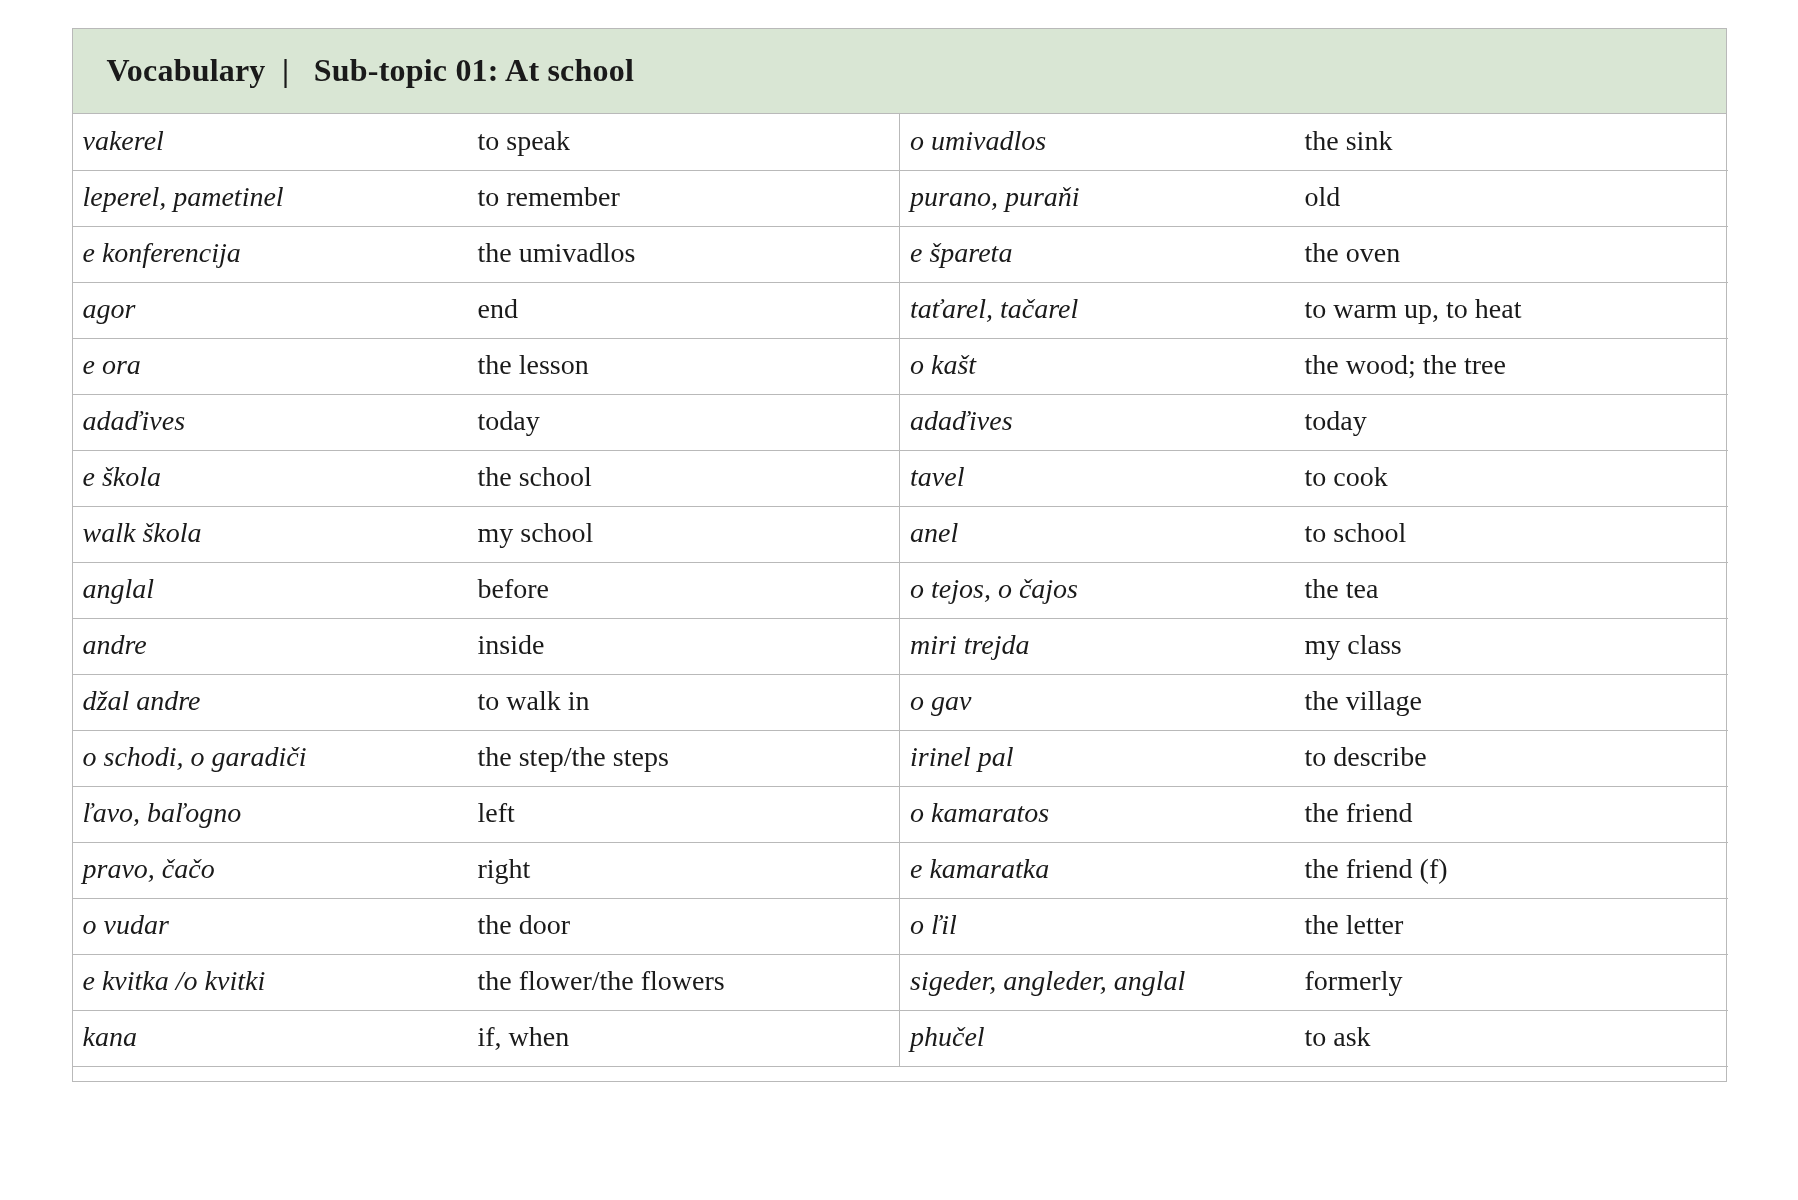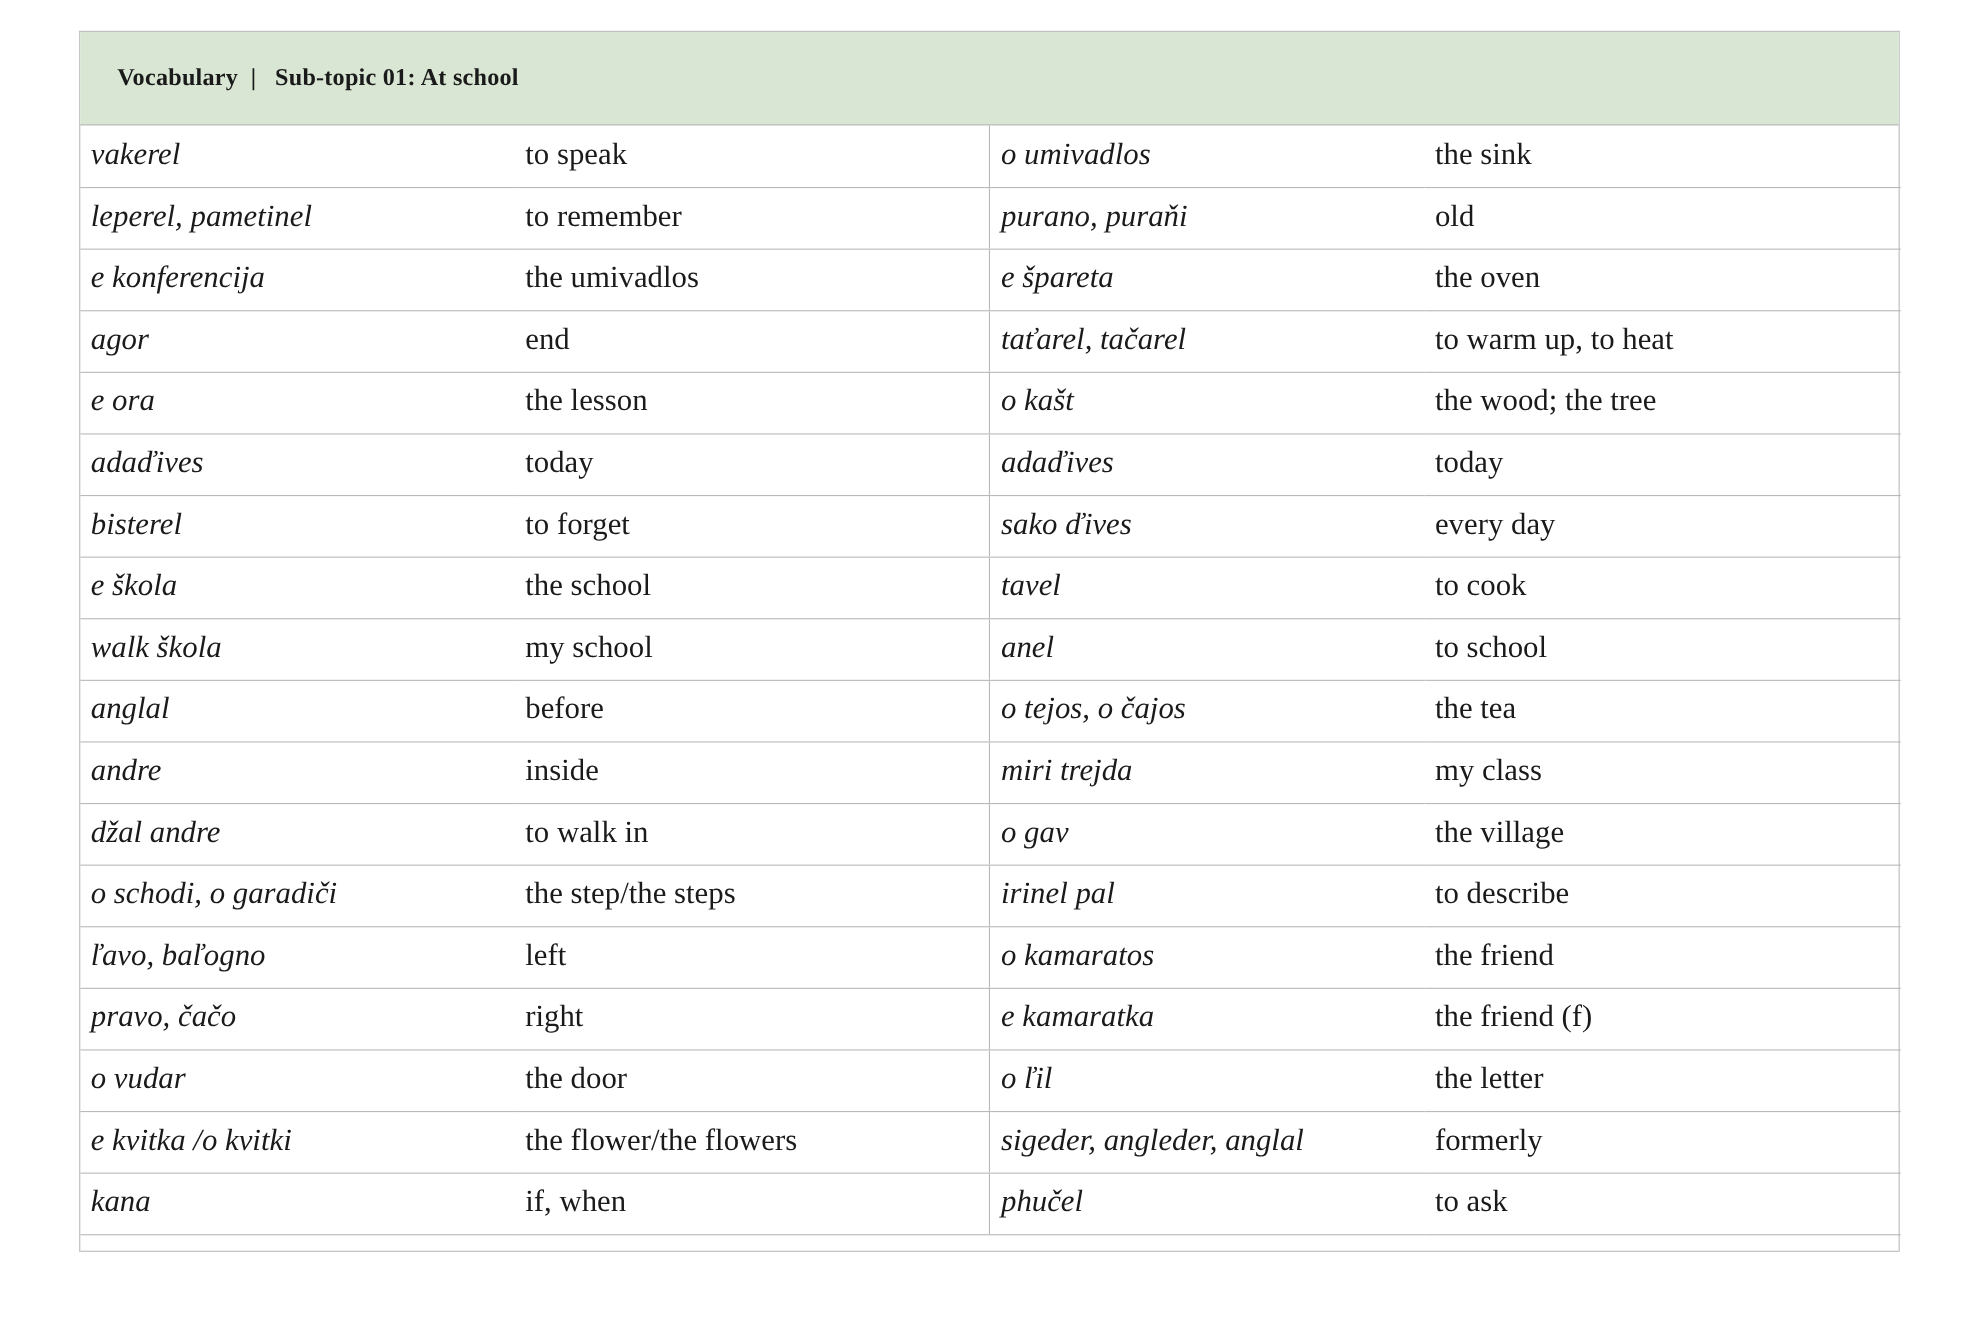--- a/index.html
+++ b/index.html
@@ -28,21 +28,21 @@
   .title-bar {
     background: #d9e6d4;
     border-bottom: 1px solid #b9b9b9;
     padding: 22px 34px 24px 34px;
     box-sizing: border-box;
     height: 85px;
     display: flex;
     align-items: center;
   }
   .title-bar .title-text {
-    font-size: 22px;
+    font-size: 32px;
     font-weight: bold;
     letter-spacing: 0.2px;
     white-space: pre;
   }
   .section-bar {
     background: #f3f3f3;
     border-bottom: 1px solid #b9b9b9;
     padding: 16px 34px 18px 34px;
     box-sizing: border-box;
     height: 68px;
@@ -132,26 +132,20 @@
             <td class="term col-b-term">o kašt</td>
             <td class="gloss col-b-gloss">the wood; the tree</td>
           </tr>
           <tr>
             <td class="term col-a-term">adaďives</td>
             <td class="gloss col-a-gloss">today</td>
             <td class="term col-b-term">adaďives</td>
             <td class="gloss col-b-gloss">today</td>
           </tr>
           <tr>
-            <td class="term col-a-term">bisterel</td>
-            <td class="gloss col-a-gloss">to forget</td>
-            <td class="term col-b-term">sako ďives</td>
-            <td class="gloss col-b-gloss">every day</td>
-          </tr>
-          <tr>
             <td class="term col-a-term">e škola</td>
             <td class="gloss col-a-gloss">the school</td>
             <td class="term col-b-term">tavel</td>
             <td class="gloss col-b-gloss">to cook</td>
           </tr>
           <tr>
             <td class="term col-a-term">walk škola</td>
             <td class="gloss col-a-gloss">my school</td>
             <td class="term col-b-term">anel</td>
             <td class="gloss col-b-gloss">to school</td>

